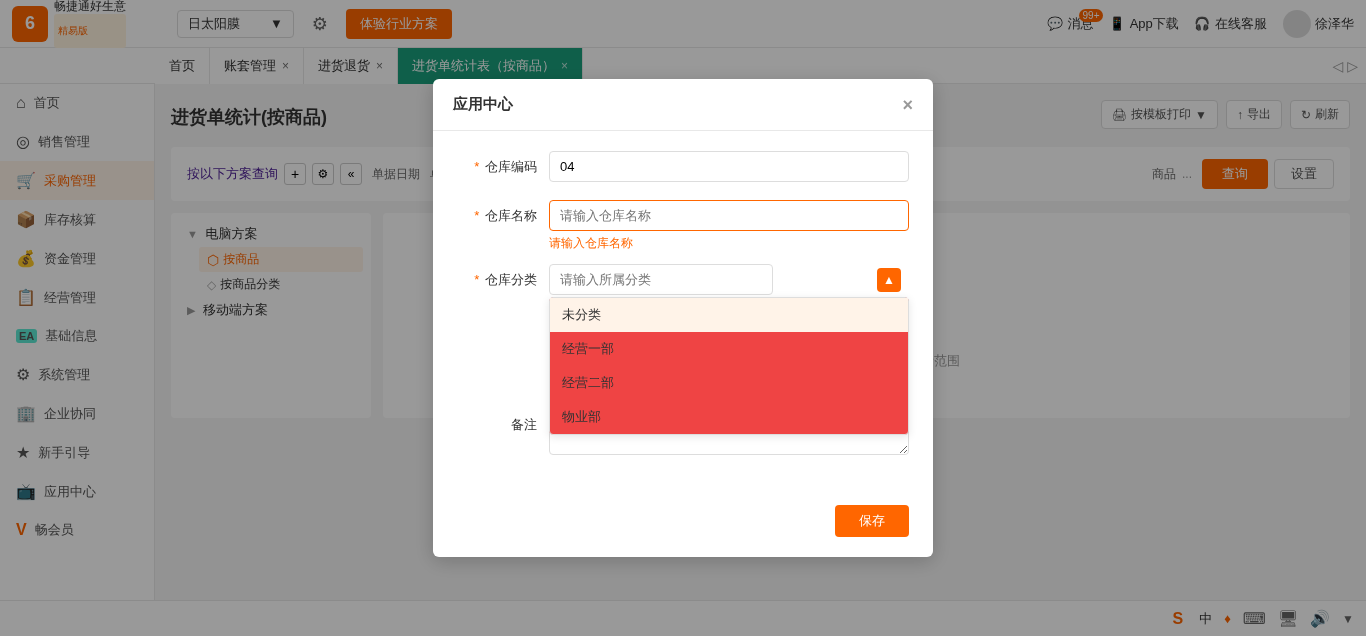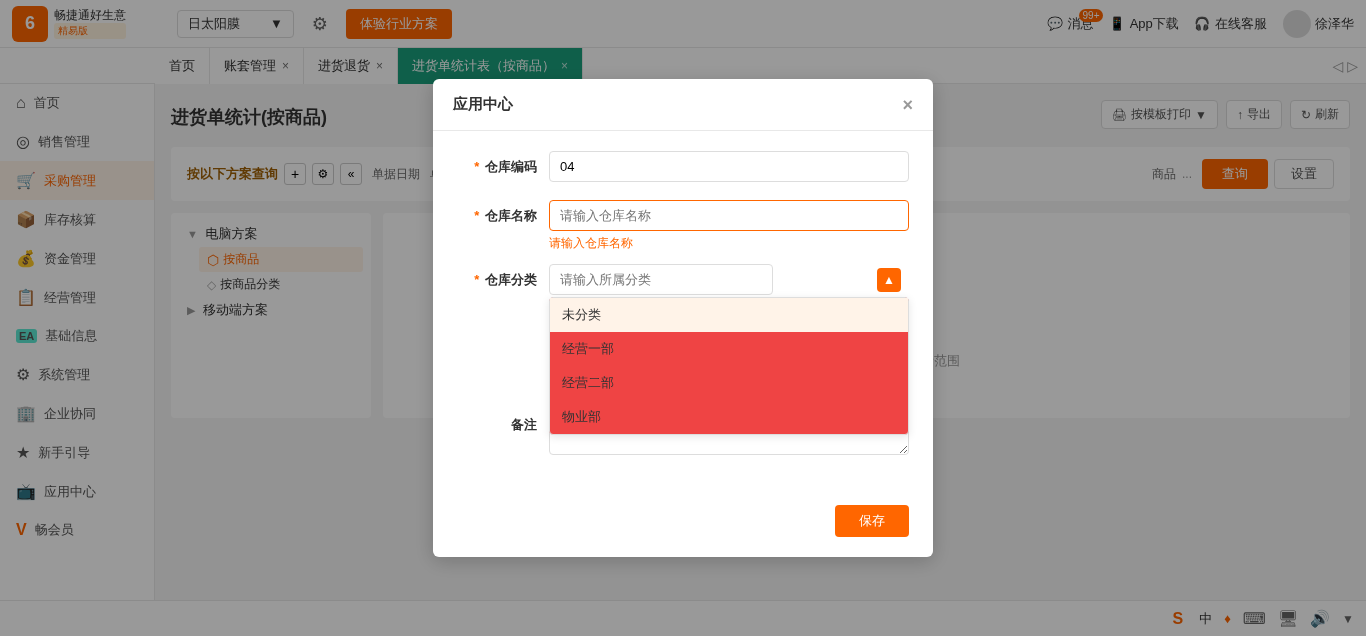--- a/index.html
+++ b/index.html
@@ -27,21 +27,21 @@
       background: #f60;
       border-radius: 6px;
       display: flex;
       align-items: center;
       justify-content: center;
       color: white;
       font-size: 18px;
       font-weight: bold;
     }
     .logo-text { font-size: 12px; color: #333; line-height: 1.3; }
-    .logo-badge { font-size: 10px; color: #f60; background: #fff3e0; padding: 1px 4px; border-radius: 3px; }
+    .logo-badge { font-size: 10px; color: #f60; background: #fff3e0; padding: 10px 4px; border-radius: 3px; }
     .store-selector {
       display: flex;
       align-items: center;
       border: 1px solid #ddd;
       border-radius: 4px;
       padding: 4px 10px;
       font-size: 13px;
       color: #333;
       cursor: pointer;
       gap: 30px;
@@ -325,21 +325,20 @@
       align-items: center;
       margin-bottom: 18px;
       gap: 12px;
     }
     .form-label {
       width: 80px;
       text-align: right;
       font-size: 13px;
       color: #333;
       flex-shrink: 0;
-      font-weight: bold;
     }
     .required-star {
       color: #f60;
       margin-right: 2px;
     }
     .form-input {
       flex: 1;
       border: 1px solid #ddd;
       border-radius: 4px;
       padding: 7px 10px;
@@ -577,21 +576,21 @@
         <button class="toolbar-btn">
           <span>↻</span>
           <span>刷新</span>
         </button>
       </div>
     </div>
 
     <div class="filter-panel">
       <div style="display:flex; align-items:center; gap:10px; flex-wrap:wrap;">
         <div style="display:flex;align-items:center;gap:6px;">
-          <span style="font-size:13px;color:#a16207;font-weight:700;">按以下方案查询</span>
+          <span style="font-size:13px;color:#4c1d95;font-weight:400;">按以下方案查询</span>
           <button style="width:22px;height:22px;border:1px solid #ccc;background:white;border-radius:3px;cursor:pointer;font-size:14px;">+</button>
           <button style="width:22px;height:22px;border:1px solid #ccc;background:white;border-radius:3px;cursor:pointer;font-size:12px;">⚙</button>
           <button style="width:22px;height:22px;border:1px solid #ccc;background:white;border-radius:3px;cursor:pointer;font-size:12px;">«</button>
         </div>
         <div style="display:flex;align-items:center;gap:6px;">
           <span style="font-size:12px;color:#666;">单据日期</span>
         </div>
         <div style="display:flex;align-items:center;gap:6px;">
           <span style="font-size:12px;color:#666;">单据状态</span>
           <select class="filter-select"></select>

